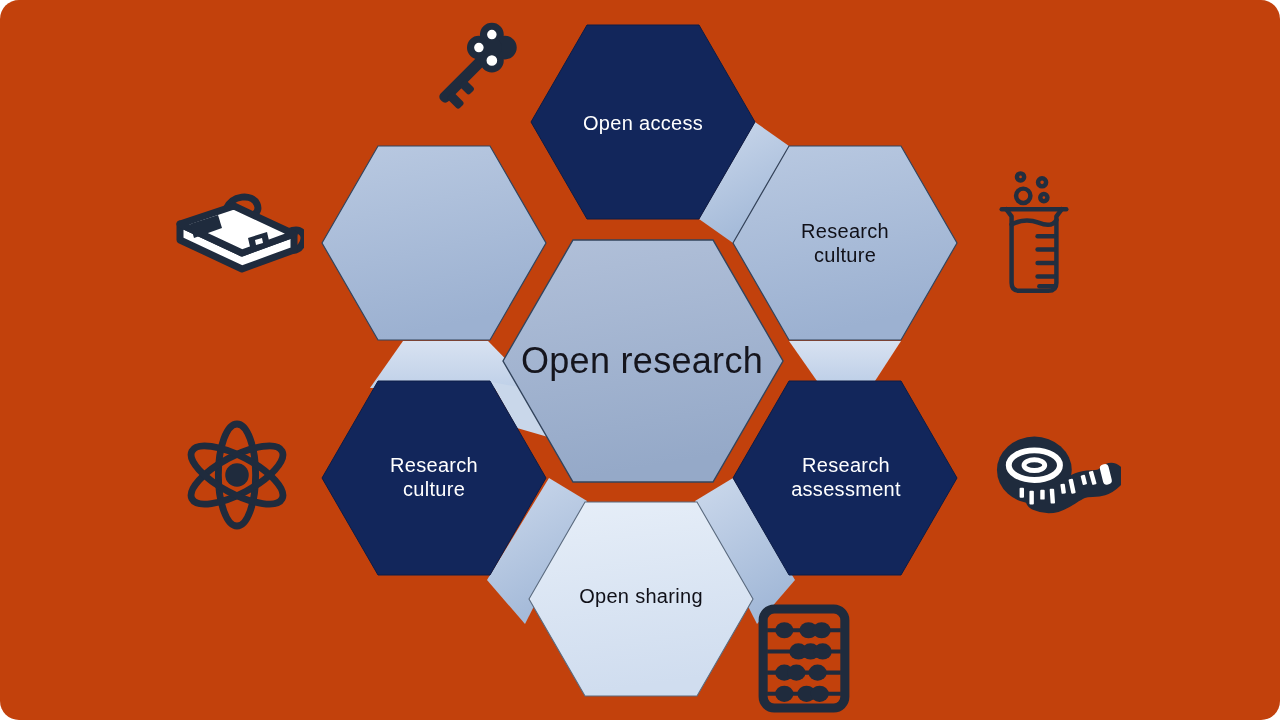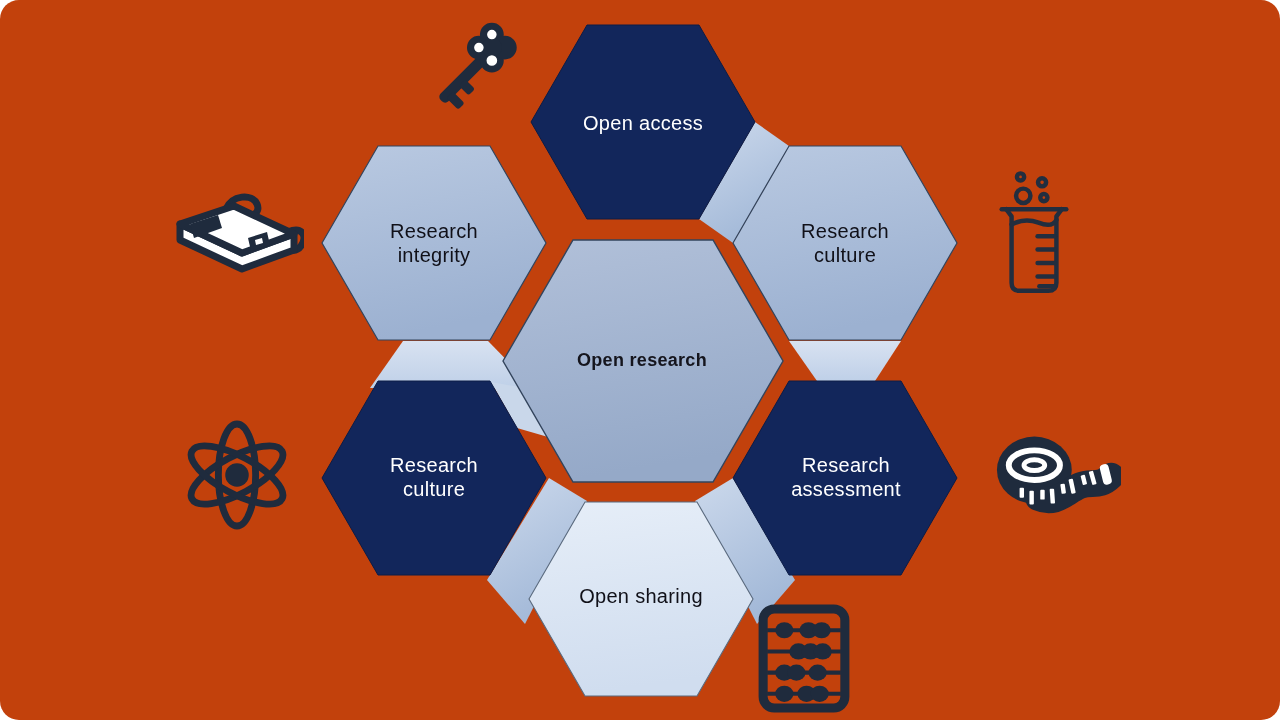--- a/index.html
+++ b/index.html
@@ -8,21 +8,21 @@
     overflow:hidden;font-family:"Liberation Sans",sans-serif;border-radius:19px;
   }
   .stage svg{position:absolute;left:0;top:0;}
   .icon{position:absolute;}
   .lbl{
     position:absolute;transform:translate(-50%,-50%);
     text-align:center;font-size:20px;line-height:1.18;color:#101018;
     letter-spacing:.3px;
   }
   .lbl.on-dark{color:#ffffff;}
-  .lbl.center-lbl{font-size:18px;color:#15151d;font-weight:bold;}
+  .lbl.center-lbl{font-size:36px;color:#15151d;}
 </style>
 </head>
 <body>
 
 <div class="stage">
 
   <svg width="1280" height="720" viewBox="0 0 1280 720">
     <defs>
       <linearGradient id="gSteel" x1="0" y1="0" x2="0.25" y2="1">
         <stop offset="0" stop-color="#b9c9e1"></stop>
@@ -61,21 +61,20 @@
     <polygon points="322,243 378,146 490,146 546,243 490,340 378,340" fill="url(#gSteel)" stroke="#33445c" stroke-width="1.2"></polygon>
 
     <polygon points="503,361 573,240 713,240 783,361 713,482 573,482" fill="url(#gCenter)" stroke="#33445c" stroke-width="1.4"></polygon>
   </svg>
 
   <div class="lbl on-dark" style="left:643px;top:124px;width:170px;">Open access</div>
   <div class="lbl" style="left:845px;top:244px;width:120px;text-align:center;">Research culture</div>
   <div class="lbl on-dark" style="left:846px;top:478px;width:150px;">Research assessment</div>
   <div class="lbl" style="left:641px;top:597px;width:180px;">Open sharing</div>
   <div class="lbl on-dark" style="left:434px;top:478px;width:120px;">Research culture</div>
-  <div class="lbl" style="left:434px;top:244px;width:120px;">Research integrity</div>
   <div class="lbl center-lbl" style="left:642px;top:361px;width:260px;">Open research</div>
 
   <svg class="icon" style="left:420px;top:12px;" width="110" height="110" viewBox="0 0 120 120">
     <g transform="rotate(-45 60 60)" fill="#1f2b3d">
       <rect x="8" y="54" width="74" height="12" rx="5"></rect>
       <rect x="14" y="62" width="10" height="18" rx="3"></rect>
       <rect x="33" y="62" width="10" height="15" rx="3"></rect>
       <circle cx="78" cy="48" r="13"></circle>
         <circle cx="98" cy="48" r="13"></circle>
       <circle cx="78" cy="68" r="13"></circle>

